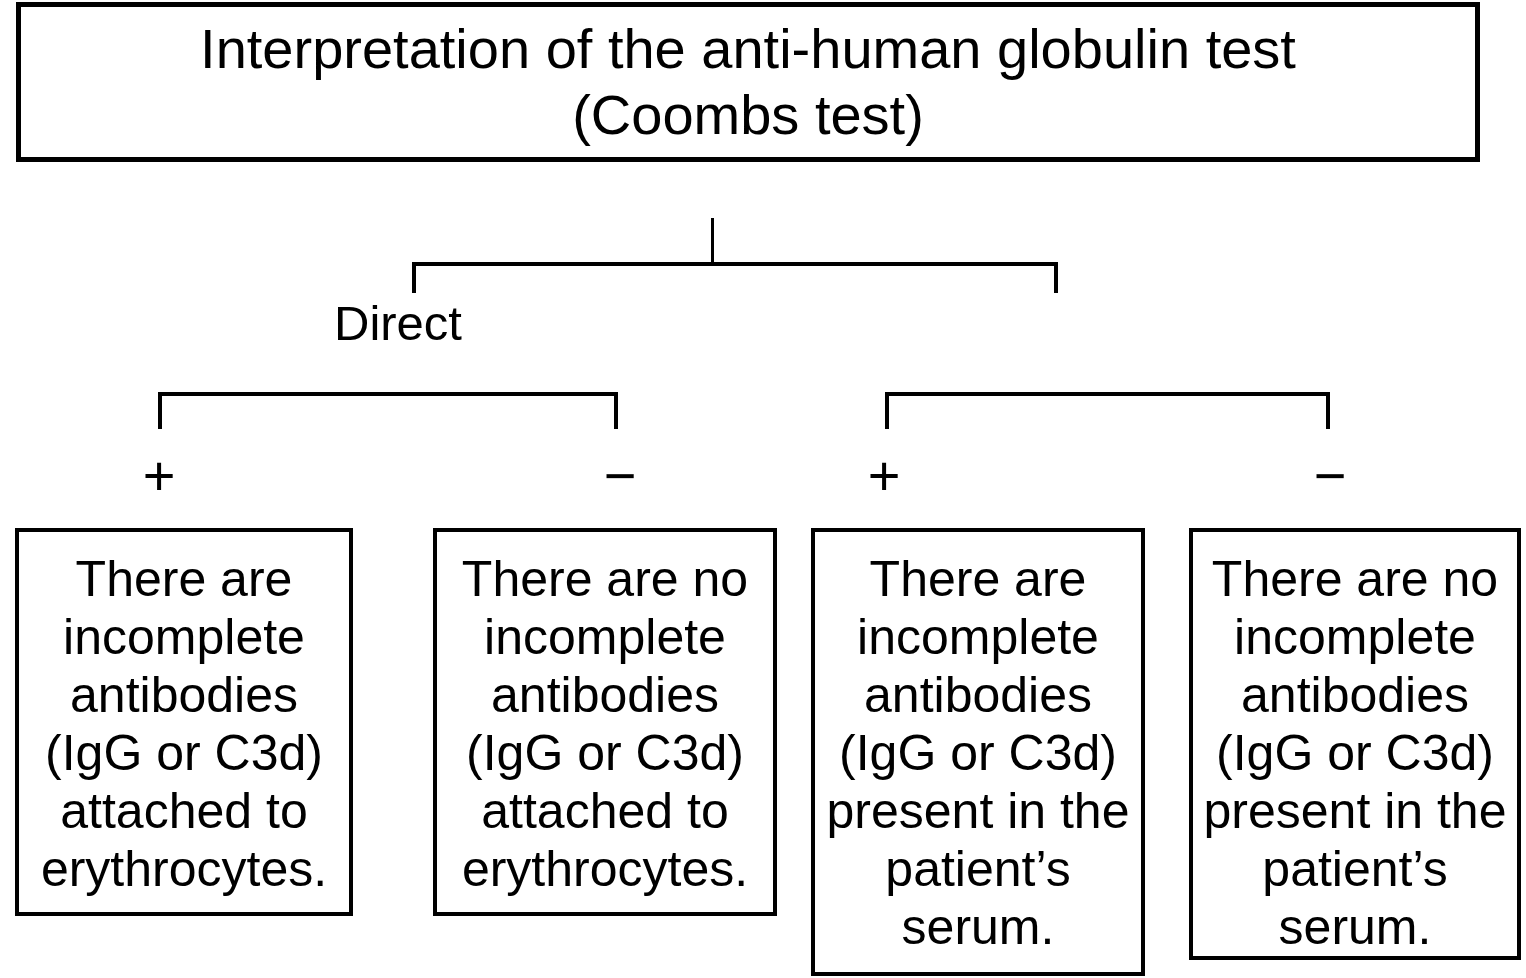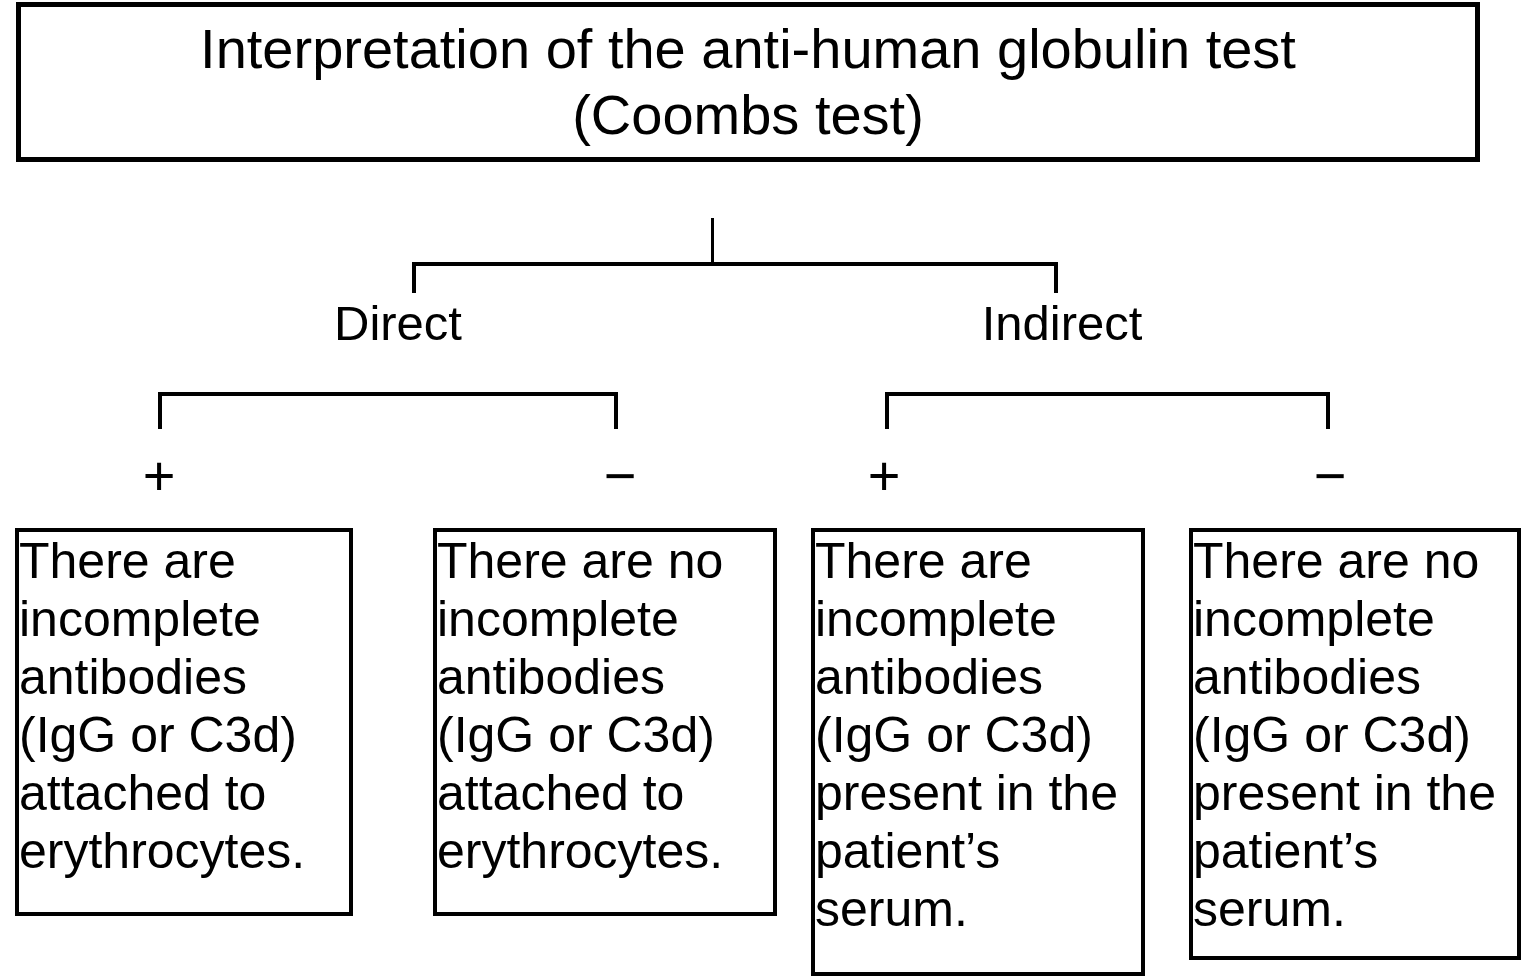--- a/index.html
+++ b/index.html
@@ -91,22 +91,24 @@
   }
   #sign-direct-plus { left: 107px; }
   #sign-direct-minus { left: 568px; }
   #sign-indirect-plus { left: 832px; }
   #sign-indirect-minus { left: 1278px; }
   .outcome-box {
     position: absolute;
     top: 528px;
     border: 4px solid #000;
     box-sizing: border-box;
+    padding-top: 18px;
     font-size: 50px;
     line-height: 58px;
+    text-align: center;
     white-space: pre-line;
   }
   #box-direct-plus { left: 3px; width: 338px; height: 388px; }
   #box-direct-minus { left: 421px; width: 344px; height: 388px; }
   #box-indirect-plus { left: 799px; width: 334px; height: 448px; }
   #box-indirect-minus { left: 1177px; width: 332px; height: 432px; }
 </style>
 </head>
 <body>
 
@@ -116,21 +118,20 @@
     <div class="title-text">Interpretation of the anti-human globulin test
 (Coombs test)</div>
   </div>
 
   <div class="stem"></div>
 
   <div class="bracket" id="bracket-root"></div>
 
   <div class="branch-label" id="label-direct">Direct</div>
 
-  <div class="branch-label" id="label-indirect">Indirect</div>
 
   <div class="bracket" id="bracket-direct"></div>
 
   <div class="bracket" id="bracket-indirect"></div>
 
   <div class="sign" id="sign-direct-plus">+</div>
 
   <div class="sign" id="sign-direct-minus">−</div>
 
   <div class="sign" id="sign-indirect-plus">+</div>

